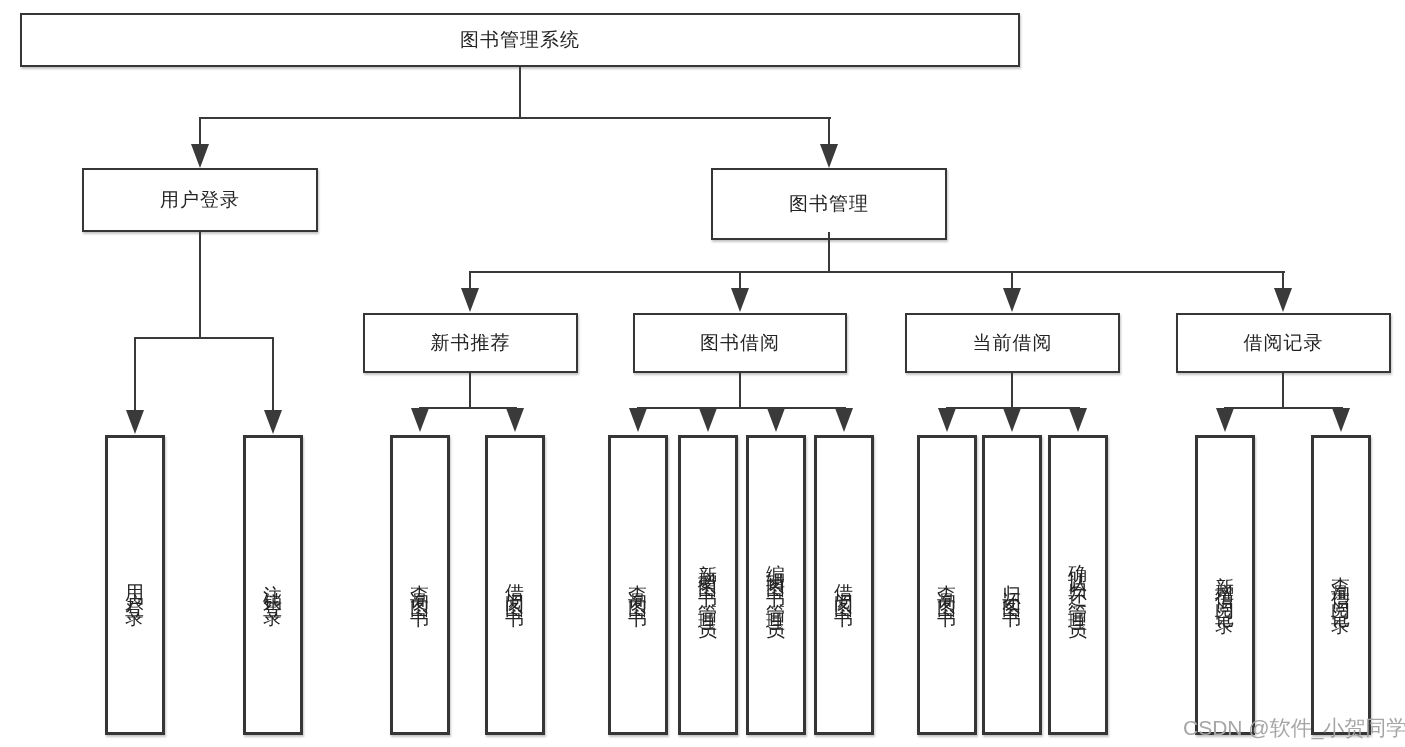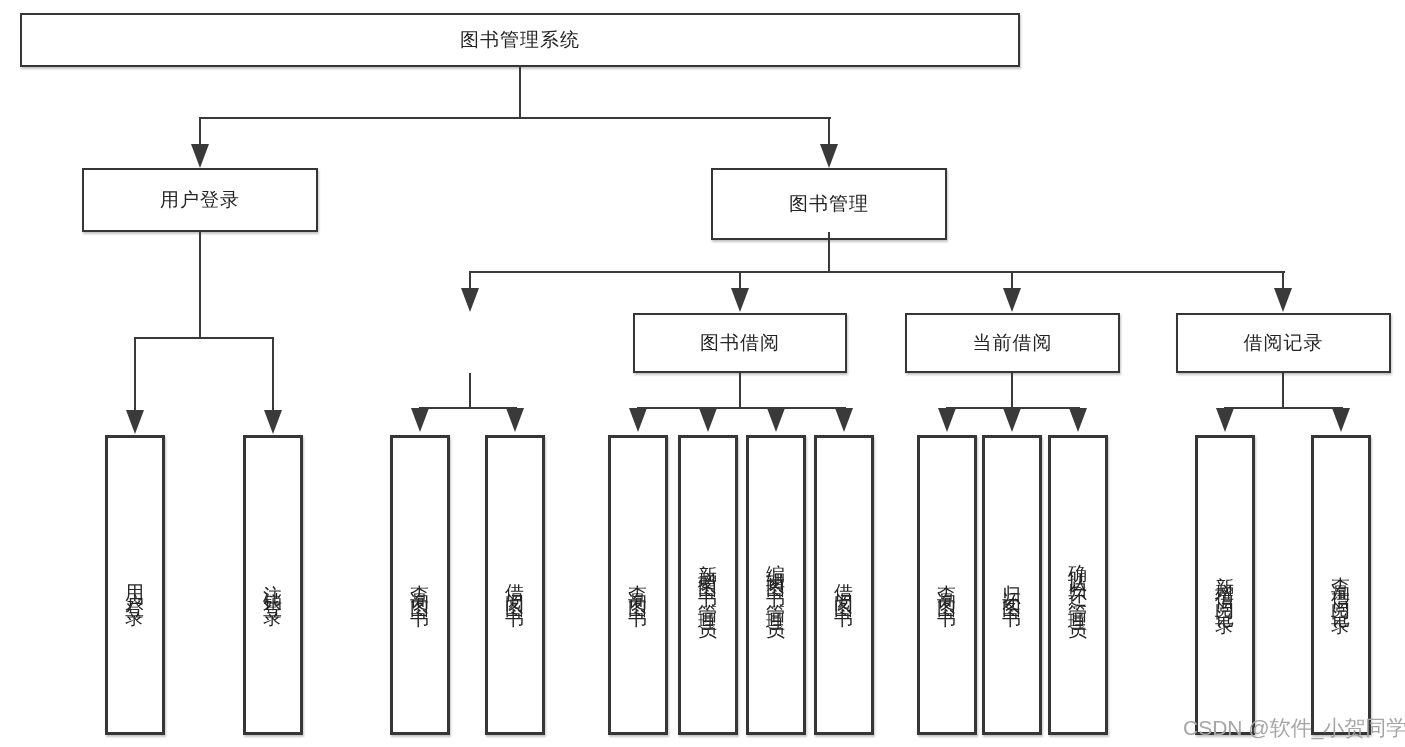--- a/index.html
+++ b/index.html
@@ -67,20 +67,23 @@
   <div class="hline" style="left:469px;top:271px;width:816px"></div>
   <div class="vline" style="left:469px;top:271px;height:19px"></div>
   <div class="vline" style="left:739px;top:271px;height:19px"></div>
   <div class="vline" style="left:1011px;top:271px;height:19px"></div>
   <div class="vline" style="left:1282px;top:271px;height:19px"></div>
   <div class="arrow-down" style="left:461px;top:288px"></div>
   <div class="arrow-down" style="left:731px;top:288px"></div>
   <div class="arrow-down" style="left:1003px;top:288px"></div>
   <div class="arrow-down" style="left:1274px;top:288px"></div>
 
+  <div class="box" style="left:363px;top:313px;width:215px;height:60px">
+    <span>新书推荐</span>
+  </div>
   <div class="box" style="left:905px;top:313px;width:215px;height:60px">
     <span>当前借阅</span>
   </div>
   <div class="box" style="left:633px;top:313px;width:214px;height:60px">
     <span>图书借阅</span>
   </div>
   <div class="box" style="left:1176px;top:313px;width:215px;height:60px">
     <span>借阅记录</span>
   </div>
 

